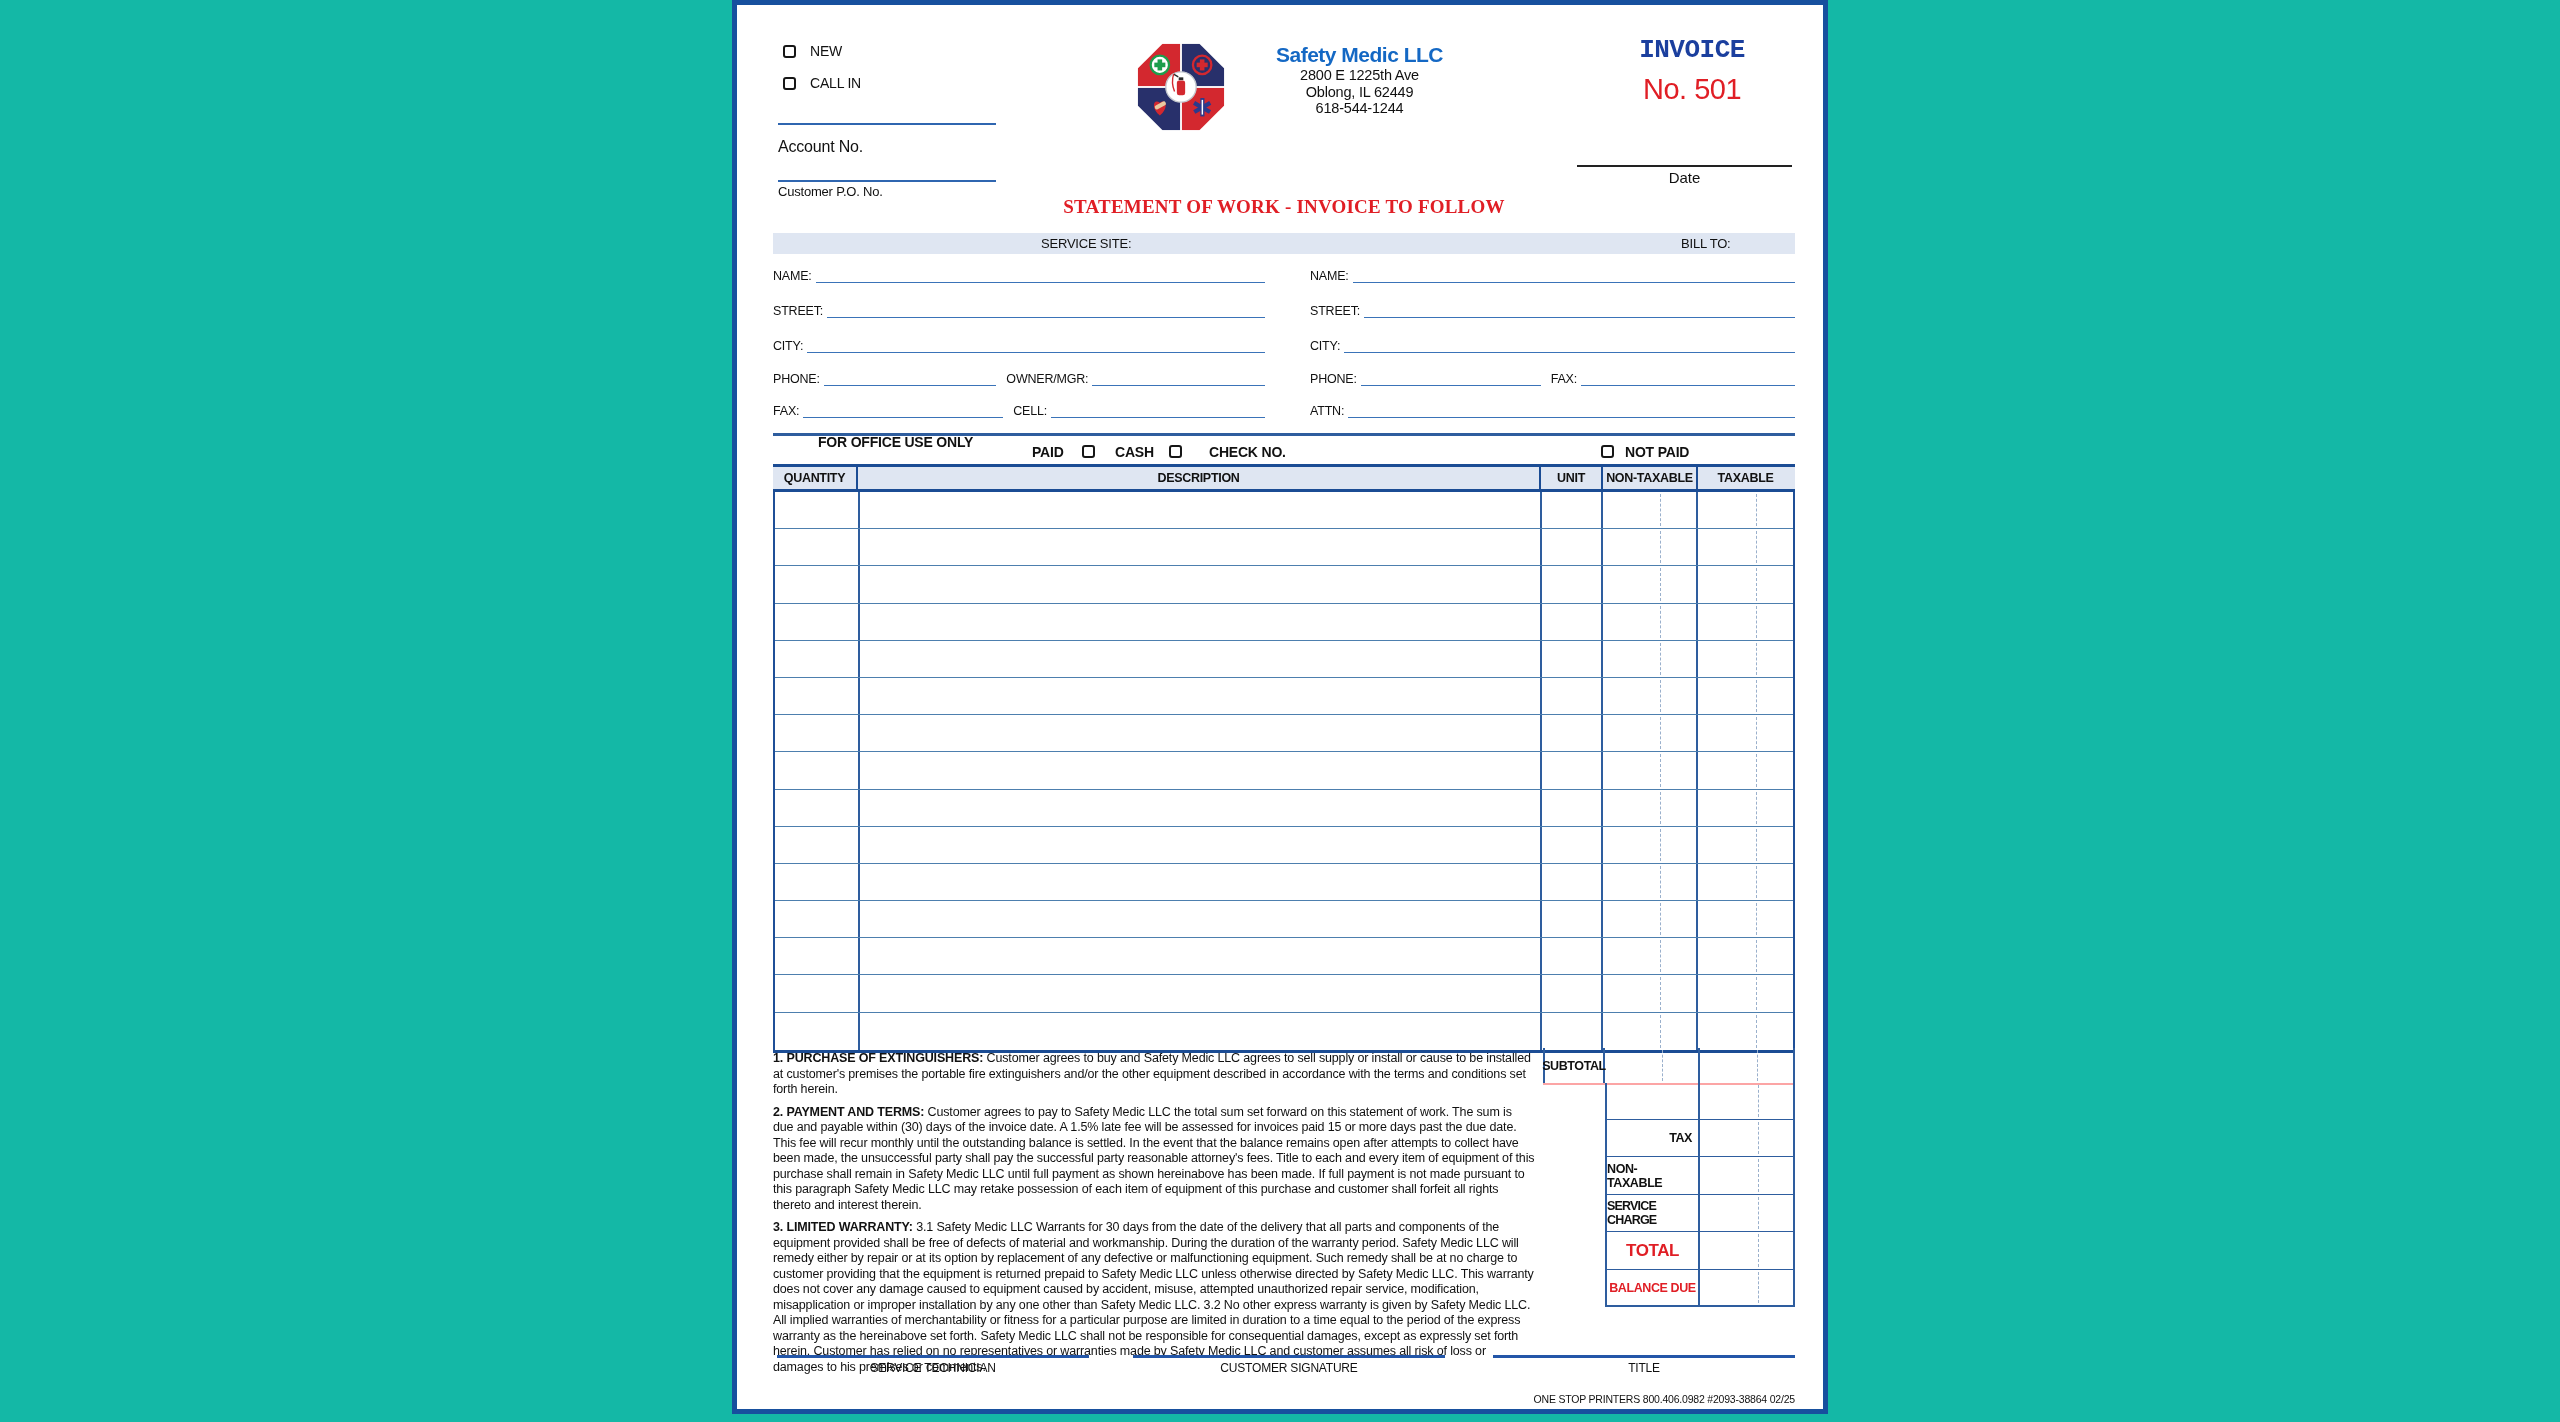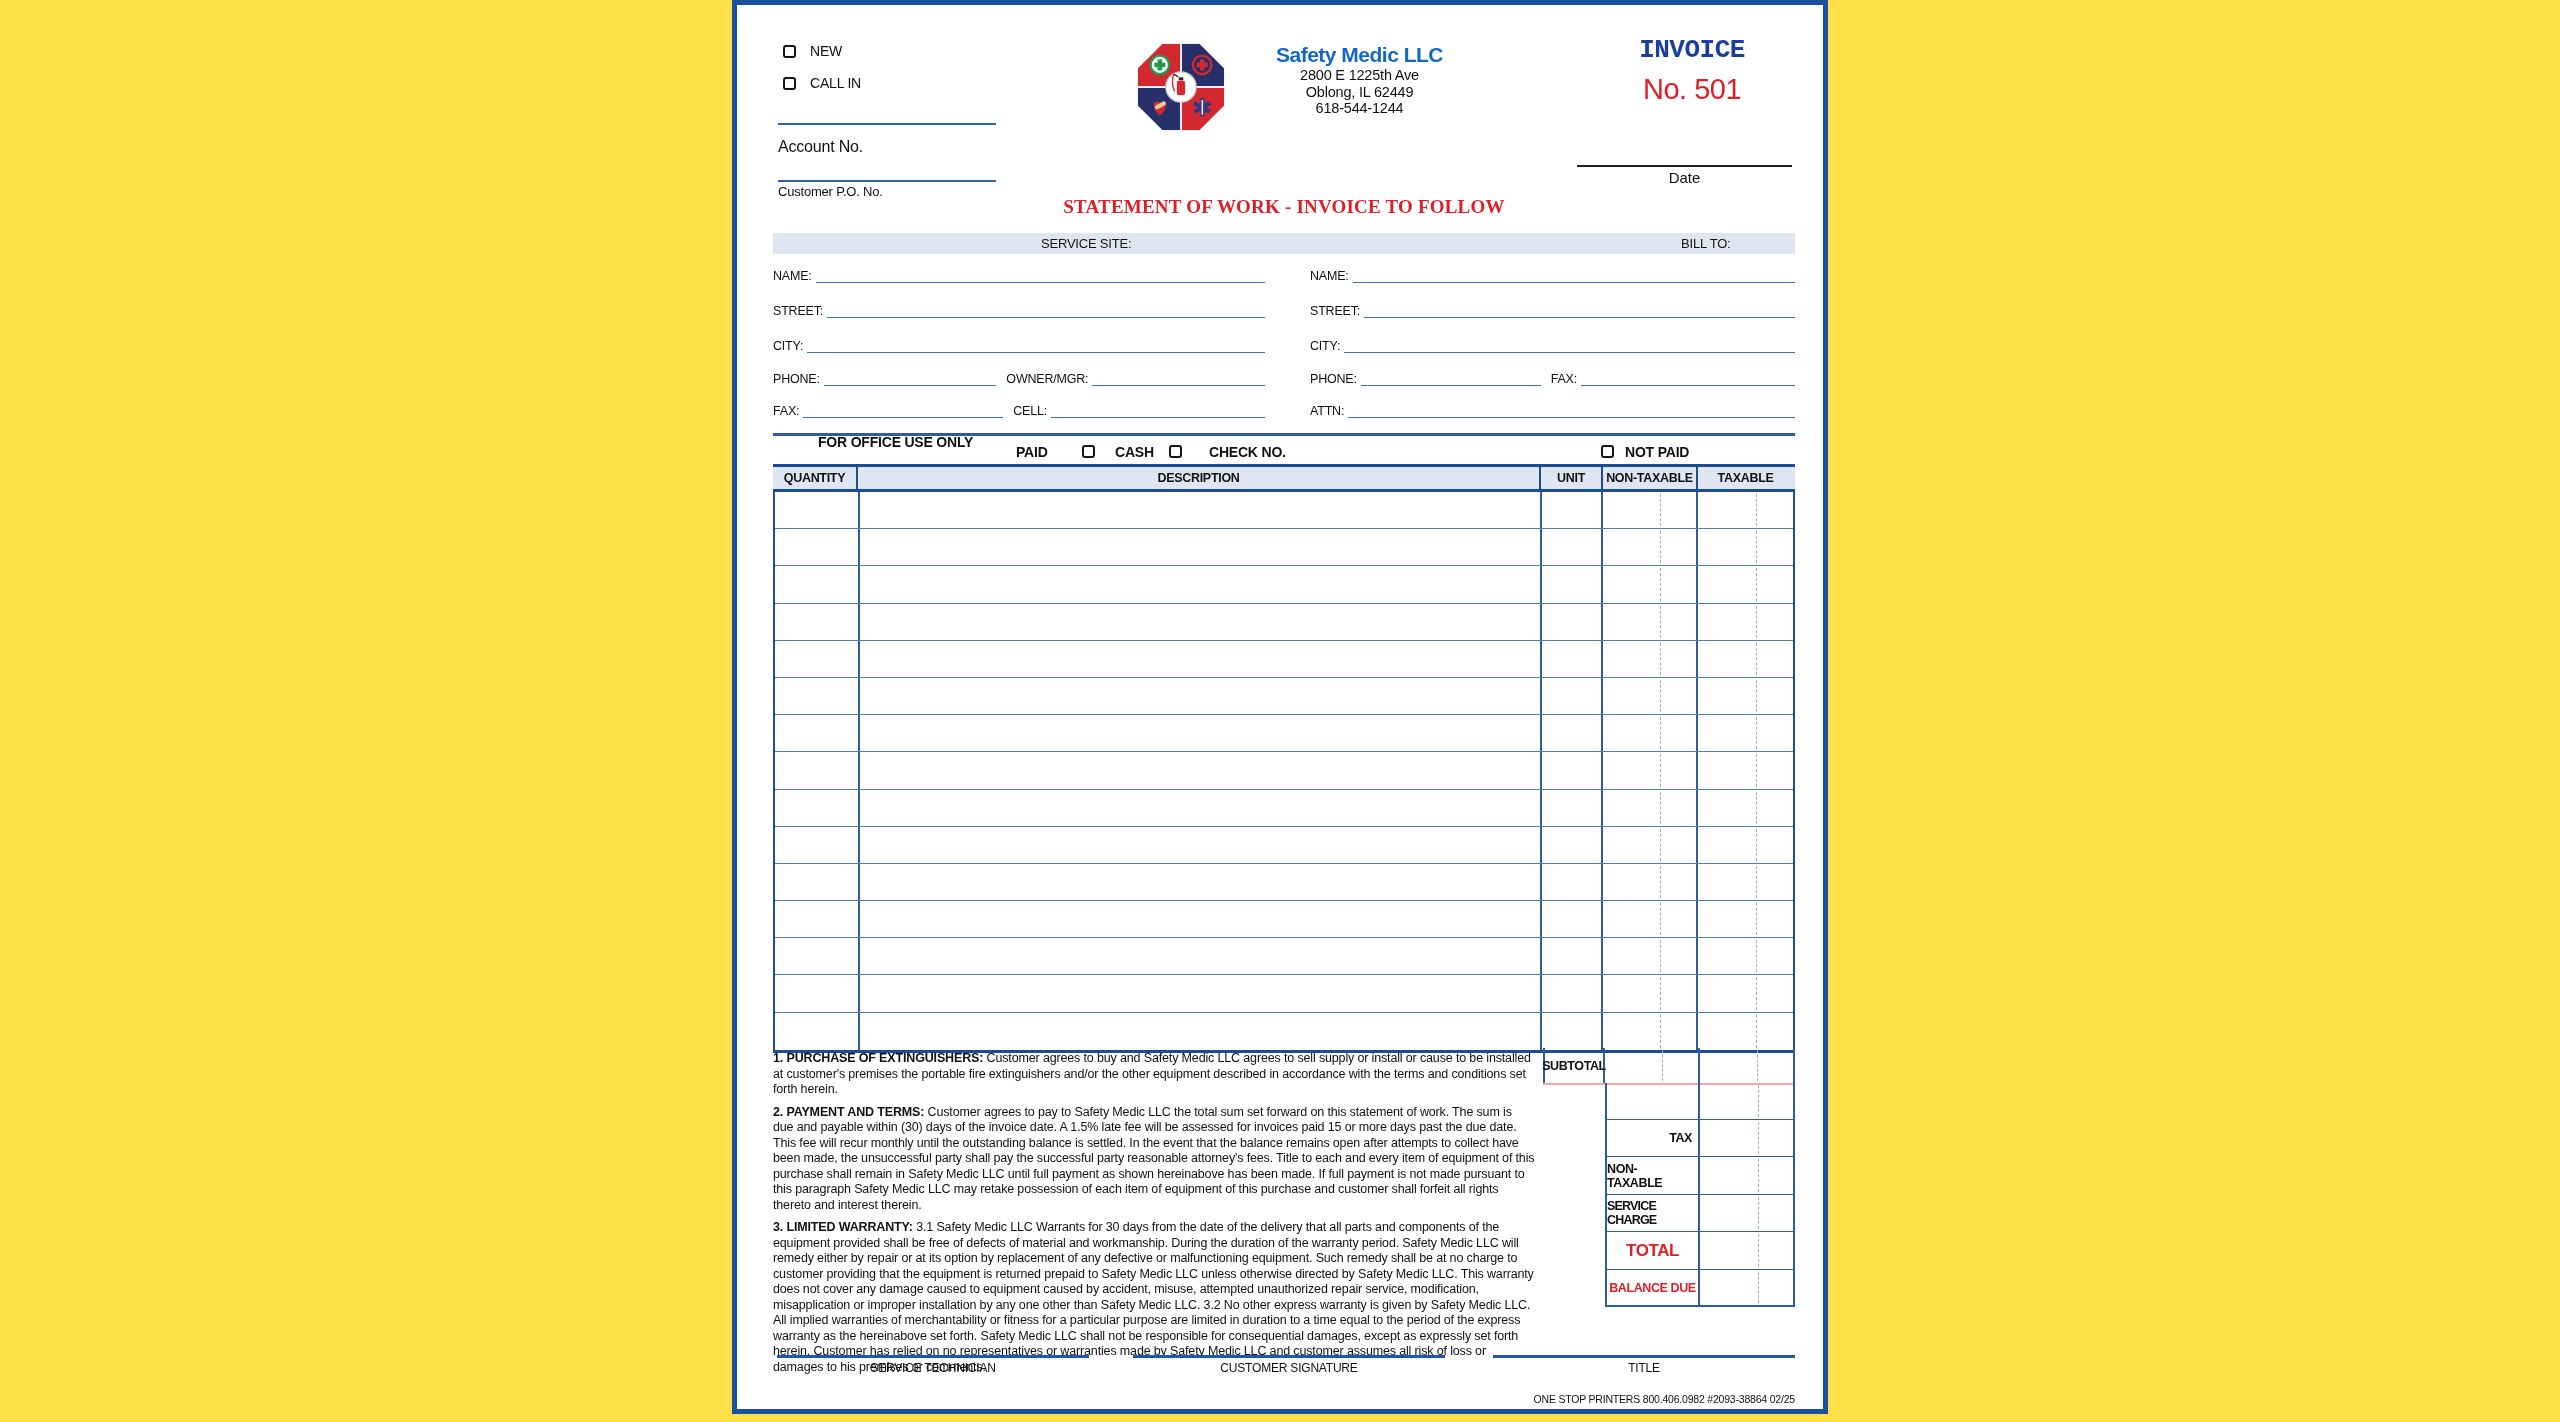--- a/index.html
+++ b/index.html
@@ -1,16 +1,16 @@
 <!DOCTYPE html>
 <html><head>
 <meta charset="utf-8">
 <style>
   html,body{margin:0;padding:0;background:#ffffff;}
-  .canvas{position:relative;width:2560px;height:1422px;background:#fde047;overflow:hidden;
+  .canvas{position:relative;width:2560px;height:1422px;background:#14b8a6;overflow:hidden;
           font-family:"Liberation Sans","DejaVu Sans",sans-serif;color:#111;}
   .form{position:absolute;left:732px;top:0;width:1096px;height:1414px;background:#fff;
         border:5px solid #17509e;box-sizing:border-box;}
   .abs{position:absolute;}
   
   .cbx{display:inline-block;width:13px;height:13px;border:2.5px solid #161616;border-radius:3px;background:#fff;box-sizing:border-box;vertical-align:middle;}
   .chkrow{font-size:14px;letter-spacing:-0.2px;display:flex;align-items:center;gap:14px;}
   
   .uline{border-bottom:2px solid #2f66b0;}
   .flabel{font-size:12.5px;letter-spacing:-0.2px;white-space:nowrap;}
@@ -180,21 +180,21 @@
       </div>
       <div class="frow">
         <span class="flabel">ATTN:</span>
         <span class="fline"></span>
       </div>
     </div>
 
     <div class="abs" style="left:36px;top:428px;width:1022px;border-top:3px solid #2e5d9e;"></div>
 
     <div class="abs office" style="left:81px;top:429px;">FOR OFFICE USE ONLY</div>
-    <div class="abs office" style="left:279px;top:439px;">PAID</div>
+    <div class="abs office" style="left:295px;top:439px;">PAID</div>
     <span class="cbx abs" style="left:345px;top:440px;"></span>
     <div class="abs office" style="left:378px;top:439px;">CASH</div>
     <span class="cbx abs" style="left:432px;top:440px;"></span>
     <div class="abs office" style="left:472px;top:439px;">CHECK NO.</div>
     <span class="cbx abs" style="left:864px;top:440px;"></span>
     <div class="abs office" style="left:888px;top:439px;">NOT PAID</div>
 
     <div class="abs" style="left:36px;top:459px;width:1022px;">
       <div class="thead">
         <div class="th w-qty">QUANTITY</div>

